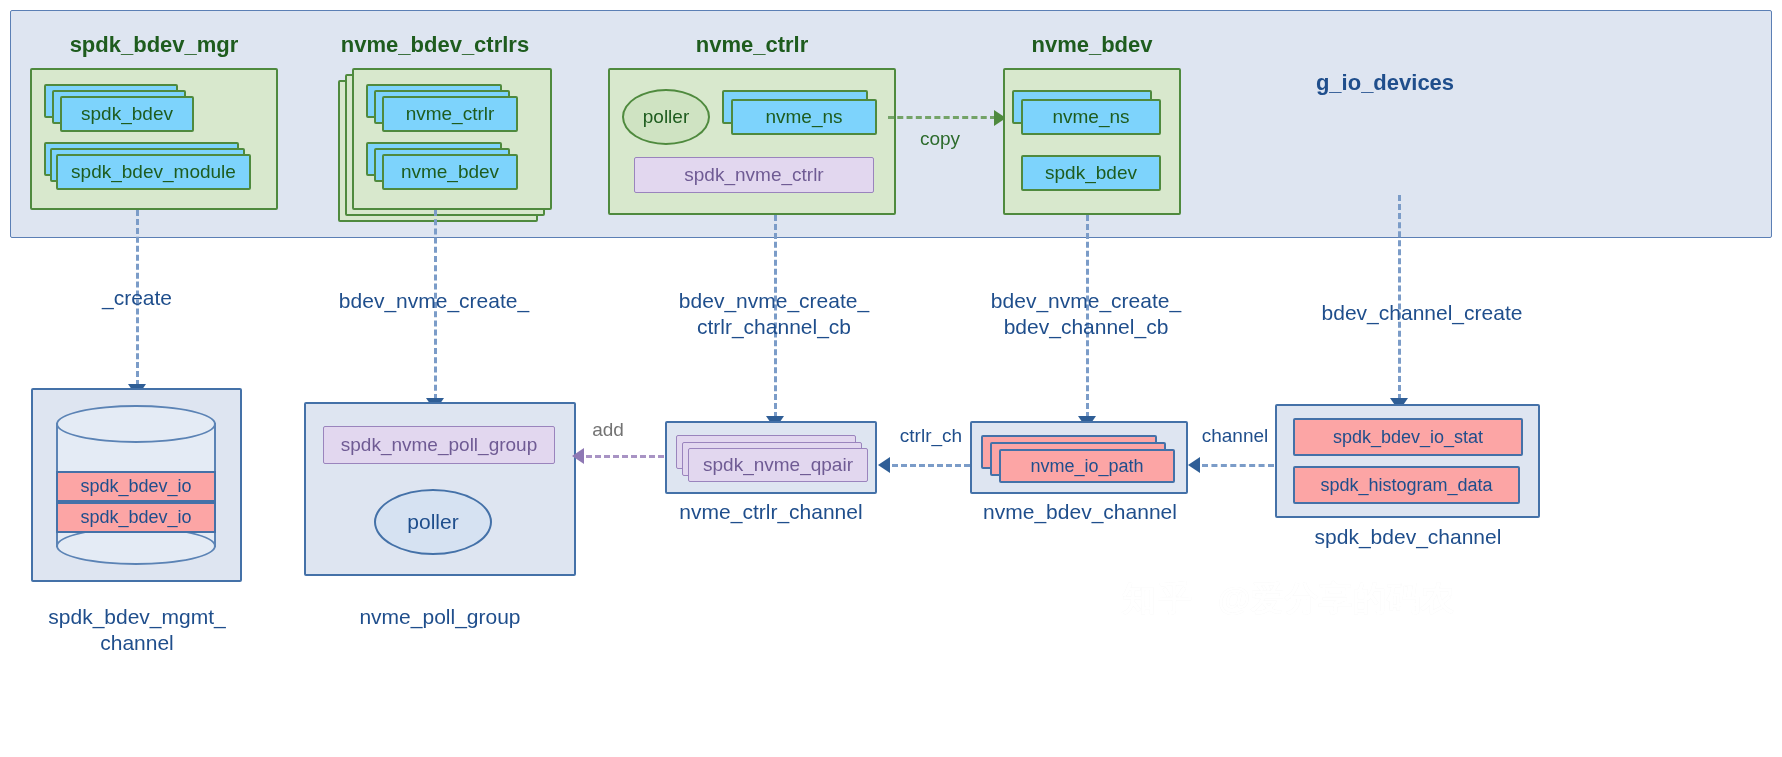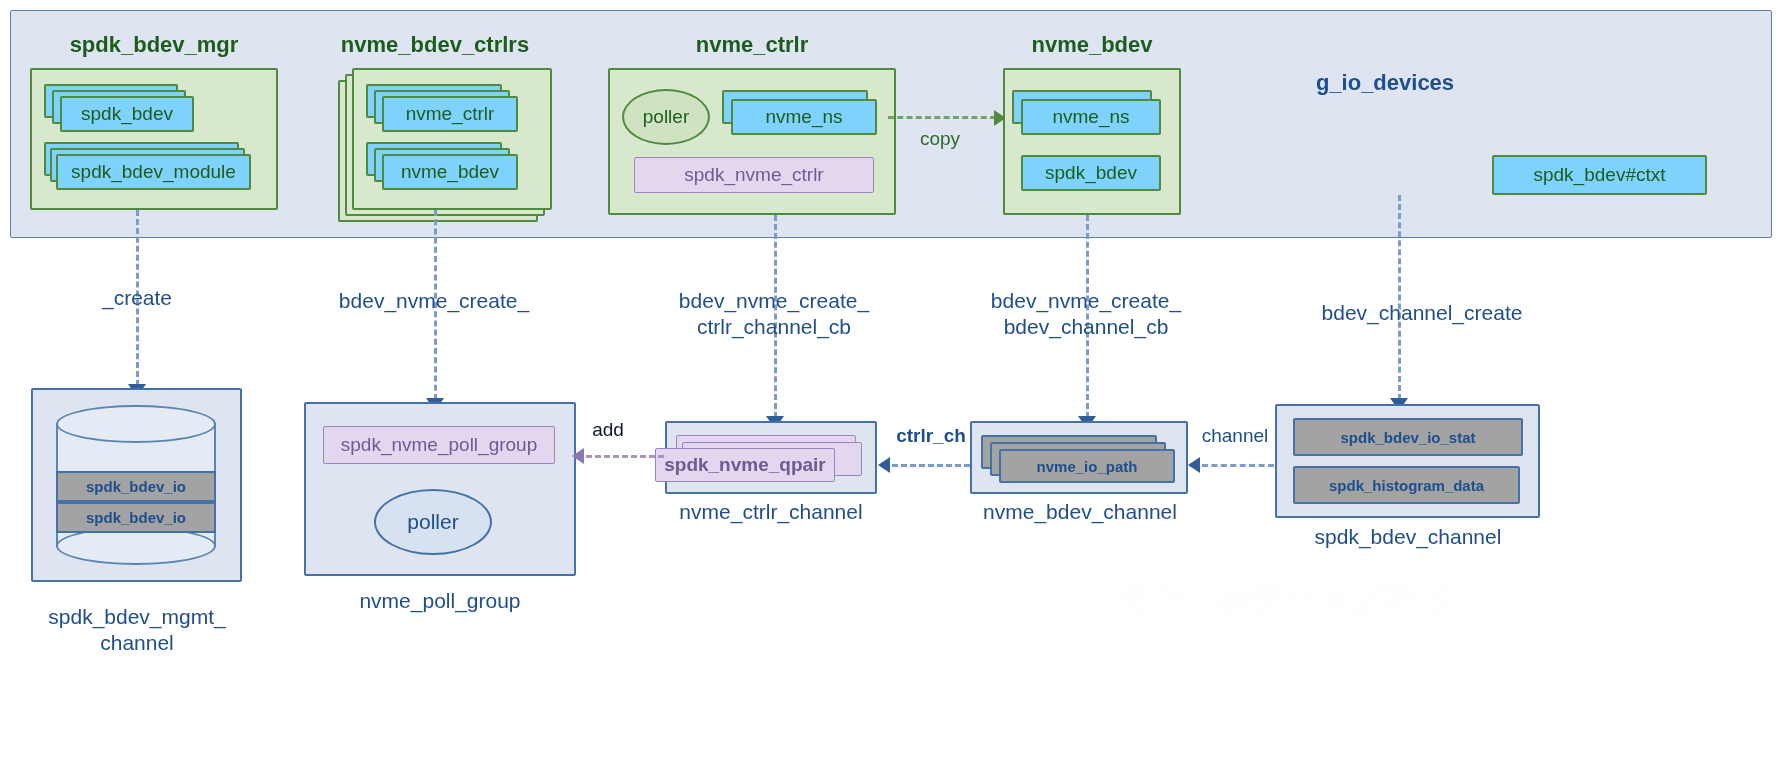--- a/index.html
+++ b/index.html
@@ -57,28 +57,27 @@
     white-space:nowrap;
   }
 
   
   .b-group{
     background:#dee5f1;
     border:2px solid #4471a8;
     border-radius:2px;
   }
   .b-box{
-    background:#a3a3a3;
+    background:#fca5a5;
     border:2px solid #4471a8;
     border-radius:2px;
     color:#1f4e8c;
     display:flex;align-items:center;justify-content:center;
-    font-size:15px;
+    font-size:18px;
     white-space:nowrap;
-    font-weight:bold;
   }
   .b-ellipse{
     background:#d6e2f2;
     border:2px solid #4471a8;
     border-radius:50%;
     color:#1f4e8c;
     display:flex;align-items:center;justify-content:center;
     font-size:21px;
   }
 
@@ -92,21 +91,21 @@
     text-align:center;white-space:nowrap;
   }
   .cap-blue{
     color:#1f4e8c;font-size:21px;text-align:center;
     line-height:1.25;
   }
   .edge-label{
     color:#1f4e8c;font-size:19px;text-align:center;white-space:nowrap;
   }
   .edge-label.green{color:#2d6b2d;}
-  .edge-label.purple{color:#0f172a;}
+  .edge-label.purple{color:#737373;}
 
   
   .v-dash{
     border-left:3px dashed #7b9cc8;
     width:0;
   }
   .h-dash{
     border-top:3px dashed #7b9cc8;
     height:0;
   }
@@ -215,21 +214,20 @@
 
   <div class="abs title-green" style="left:1003px;top:32px;width:178px;">nvme_bdev</div>
   <div class="abs g-group" style="left:1003px;top:68px;width:178px;height:147px;"></div>
 
   <div class="abs g-box" style="left:1012px;top:90px;width:140px;height:34px;"></div>
   <div class="abs g-box" style="left:1021px;top:99px;width:140px;height:36px;">nvme_ns</div>
 
   <div class="abs g-box" style="left:1021px;top:155px;width:140px;height:36px;">spdk_bdev</div>
 
   <div class="abs title-blue" style="left:1280px;top:70px;width:210px;">g_io_devices</div>
-  <div class="abs g-box" style="left:1492px;top:155px;width:215px;height:40px;">spdk_bdev#ctxt</div>
 
   <div class="abs v-dash" style="left:136px;top:210px;height:176px;"></div>
   <div class="abs arrow-down" style="left:128px;top:384px;"></div>
 
   <div class="abs v-dash" style="left:434px;top:210px;height:190px;"></div>
   <div class="abs arrow-down" style="left:426px;top:398px;"></div>
 
   <div class="abs v-dash" style="left:774px;top:215px;height:203px;"></div>
   <div class="abs arrow-down" style="left:766px;top:416px;"></div>
 
@@ -272,41 +270,41 @@
   <div class="abs b-box" style="left:56px;top:502px;width:160px;height:31px;border-radius:0;">spdk_bdev_io</div>
 
   <div class="abs cap-blue" style="left:0px;top:604px;width:274px;">
     <div>spdk_bdev_mgmt_</div>
     <div>channel</div>
   </div>
 
   <div class="abs b-group" style="left:304px;top:402px;width:272px;height:174px;"></div>
   <div class="abs p-box" style="left:323px;top:426px;width:232px;height:38px;">spdk_nvme_poll_group</div>
   <div class="abs b-ellipse" style="left:374px;top:489px;width:118px;height:66px;">poller</div>
-  <div class="abs cap-blue" style="left:300px;top:588px;width:280px;">nvme_poll_group</div>
+  <div class="abs cap-blue" style="left:300px;top:604px;width:280px;">nvme_poll_group</div>
 
   <div class="abs b-group" style="left:665px;top:421px;width:212px;height:73px;"></div>
   <div class="abs p-box" style="left:676px;top:435px;width:180px;height:34px;"></div>
   <div class="abs p-box" style="left:682px;top:442px;width:180px;height:34px;"></div>
-  <div class="abs p-box" style="left:655px;top:448px;width:180px;height:34px;font-weight:bold;">spdk_nvme_qpair</div>
+  <div class="abs p-box" style="left:688px;top:448px;width:180px;height:34px;">spdk_nvme_qpair</div>
   <div class="abs cap-blue" style="left:641px;top:499px;width:260px;">nvme_ctrlr_channel</div>
 
   <div class="abs h-dash purple" style="left:586px;top:455px;width:78px;"></div>
   <div class="abs arrow-left purple" style="left:572px;top:448px;"></div>
   <div class="abs edge-label purple" style="left:578px;top:419px;width:60px;">add</div>
 
   <div class="abs b-group" style="left:970px;top:421px;width:218px;height:73px;"></div>
   <div class="abs b-box" style="left:981px;top:435px;width:176px;height:34px;"></div>
   <div class="abs b-box" style="left:990px;top:442px;width:176px;height:34px;"></div>
   <div class="abs b-box" style="left:999px;top:449px;width:176px;height:34px;">nvme_io_path</div>
   <div class="abs cap-blue" style="left:950px;top:499px;width:260px;">nvme_bdev_channel</div>
 
   <div class="abs h-dash" style="left:892px;top:464px;width:78px;"></div>
   <div class="abs arrow-left" style="left:878px;top:457px;"></div>
-  <div class="abs edge-label" style="left:886px;top:425px;width:90px;font-weight:bold;">ctrlr_ch</div>
+  <div class="abs edge-label" style="left:886px;top:425px;width:90px;">ctrlr_ch</div>
 
   <div class="abs b-group" style="left:1275px;top:404px;width:265px;height:114px;"></div>
   <div class="abs b-box" style="left:1293px;top:418px;width:230px;height:38px;">spdk_bdev_io_stat</div>
   <div class="abs b-box" style="left:1293px;top:466px;width:227px;height:38px;">spdk_histogram_data</div>
   <div class="abs cap-blue" style="left:1278px;top:524px;width:260px;">spdk_bdev_channel</div>
 
   <div class="abs h-dash" style="left:1202px;top:464px;width:72px;"></div>
   <div class="abs arrow-left" style="left:1188px;top:457px;"></div>
   <div class="abs edge-label" style="left:1190px;top:425px;width:90px;">channel</div>
 

